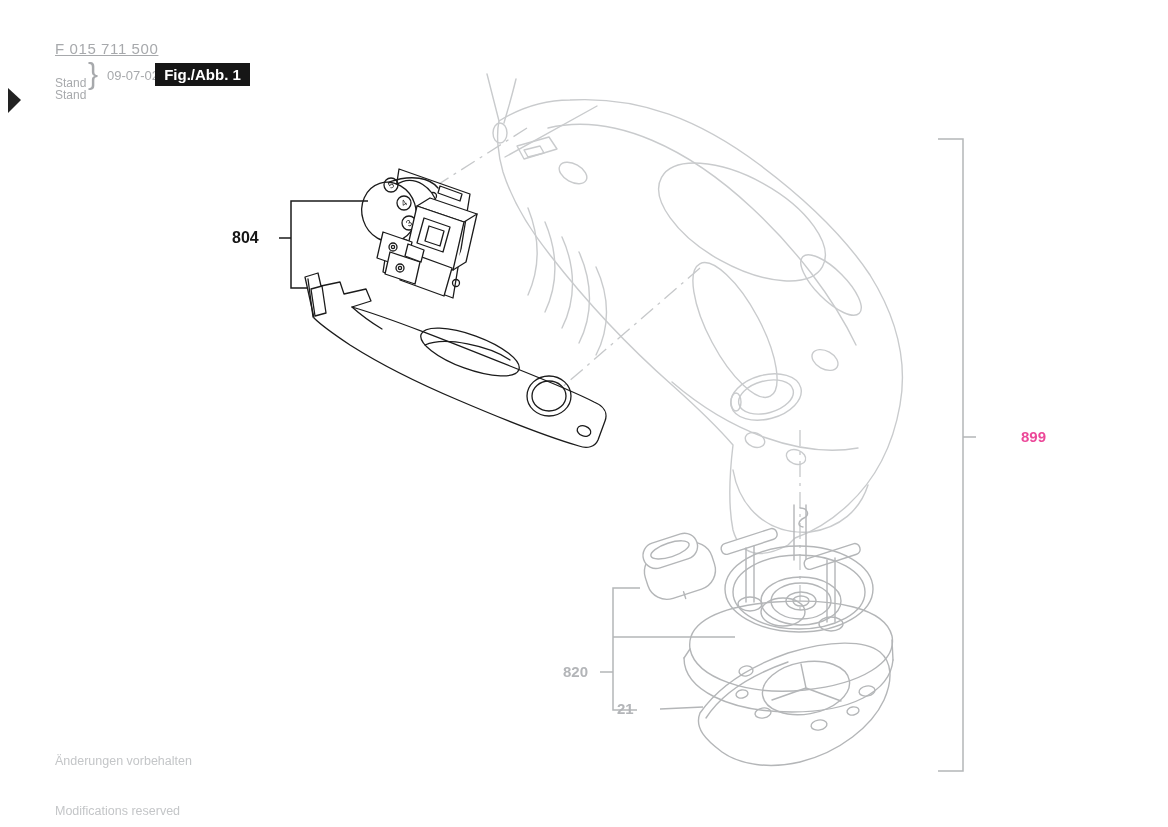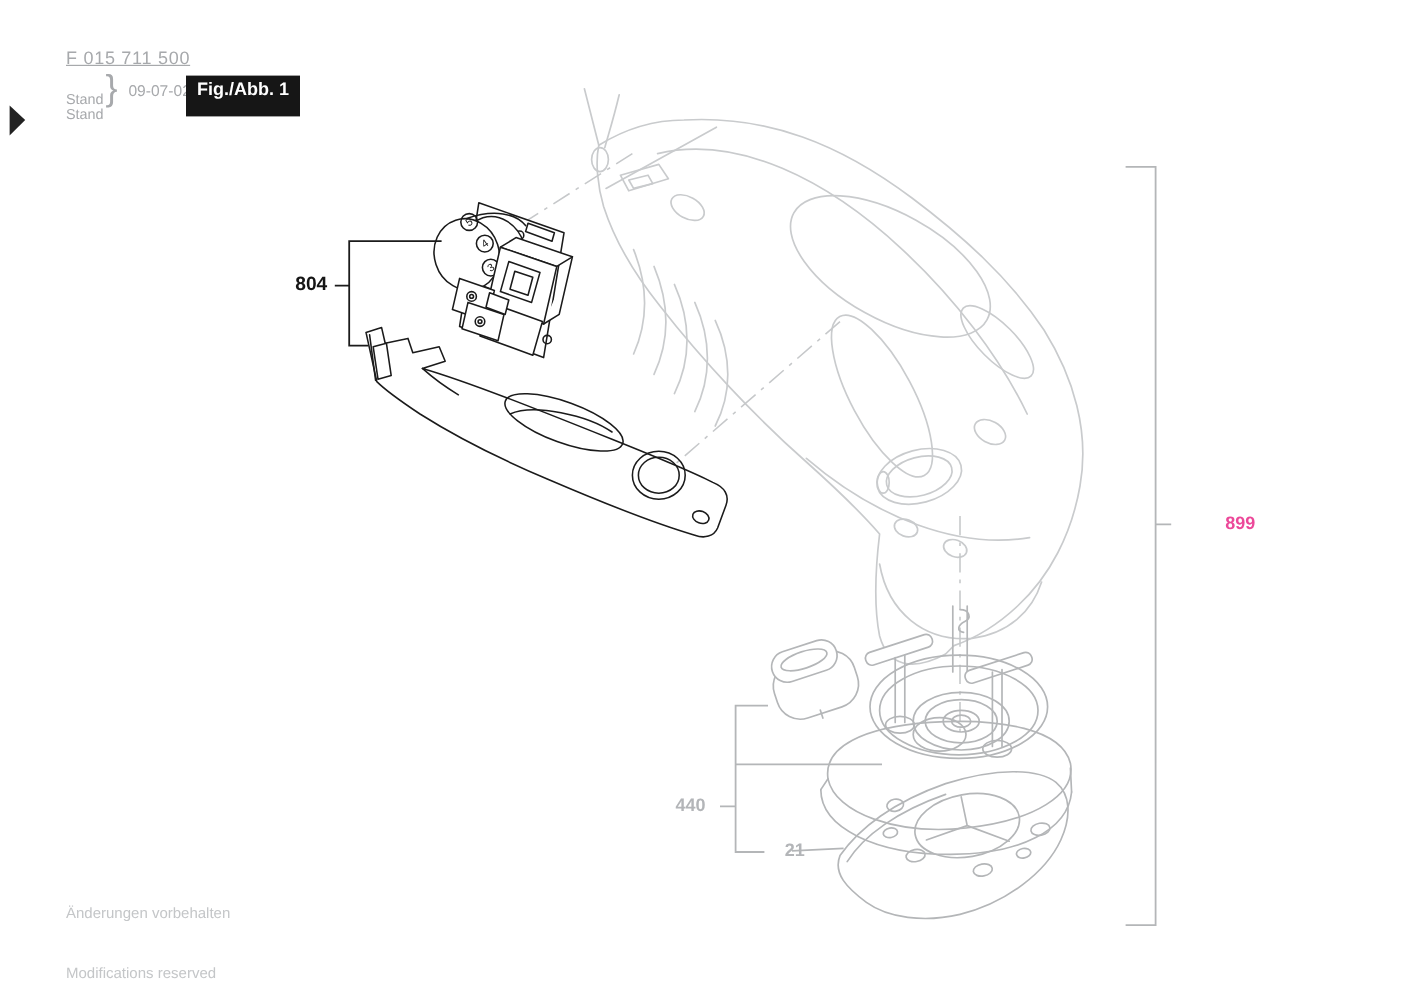--- a/index.html
+++ b/index.html
@@ -4,27 +4,27 @@
 <style>
   html,body{margin:0;padding:0;background:#ffffff;width:1168px;height:827px;overflow:hidden;
     font-family:"Liberation Sans","DejaVu Sans",sans-serif;}
   .page{position:relative;width:1168px;height:827px;background:#fff;}
   svg{position:absolute;left:0;top:0;}
   .txt{position:absolute;white-space:pre;}
   .part-number{left:55px;top:40px;font-size:15px;letter-spacing:.6px;color:#a7a9ac;text-decoration:underline;}
   .stand{left:55px;top:77px;font-size:12px;line-height:12px;color:#a7a9ac;}
   .brace{left:88px;top:57px;font-size:30px;font-weight:300;color:#a7a9ac;}
   .issue-date{left:107px;top:68px;font-size:13px;color:#a7a9ac;}
-  .fig-badge{left:155px;top:63px;width:95px;height:34px;background:#161616;color:#fff;
+  .fig-badge{left:155px;top:63px;width:95px;height:23px;background:#161616;color:#fff;
     font-size:15px;font-weight:bold;text-align:center;line-height:23px;}
   .lbl{font-size:15px;font-weight:600;}
-  .lbl-804{left:246px;top:229px;color:#161616;font-size:16px;font-weight:700;}
+  .lbl-804{left:232px;top:229px;color:#161616;font-size:16px;font-weight:700;}
   .lbl-899{left:1021px;top:428px;color:#ec4899;}
   .lbl-820{left:563px;top:663px;color:#b3b5b8;}
-  .lbl-21{left:654px;top:700px;color:#b3b5b8;}
+  .lbl-21{left:617px;top:700px;color:#b3b5b8;}
   .footer{left:55px;top:720px;font-size:12.5px;line-height:16.5px;color:#c4c6c8;}
 </style>
 </head>
 <body>
 
 <div class="page">
 
 <svg width="1168" height="827" viewBox="0 0 1168 827">
 
   <polygon points="8,88 21,100 8,113" fill="#222"></polygon>
@@ -183,21 +183,21 @@
 </svg>
 
   <div class="txt part-number">F 015 711 500</div>
   <div class="txt stand"><span>Stand</span><br><span>Stand</span></div>
   <div class="txt brace">}</div>
   <div class="txt issue-date">09-07-02</div>
   <div class="txt fig-badge">Fig./Abb. 1</div>
 
   <div class="txt lbl lbl-804">804</div>
   <div class="txt lbl lbl-899">899</div>
-  <div class="txt lbl lbl-820">440</div>
+  <div class="txt lbl lbl-820">820</div>
   <div class="txt lbl lbl-21">21</div>
 
   <div class="txt footer">
     <div>Änderungen vorbehalten</div>
     <div>Modifications reserved</div>
     
     
   </div>
 </div>
 

